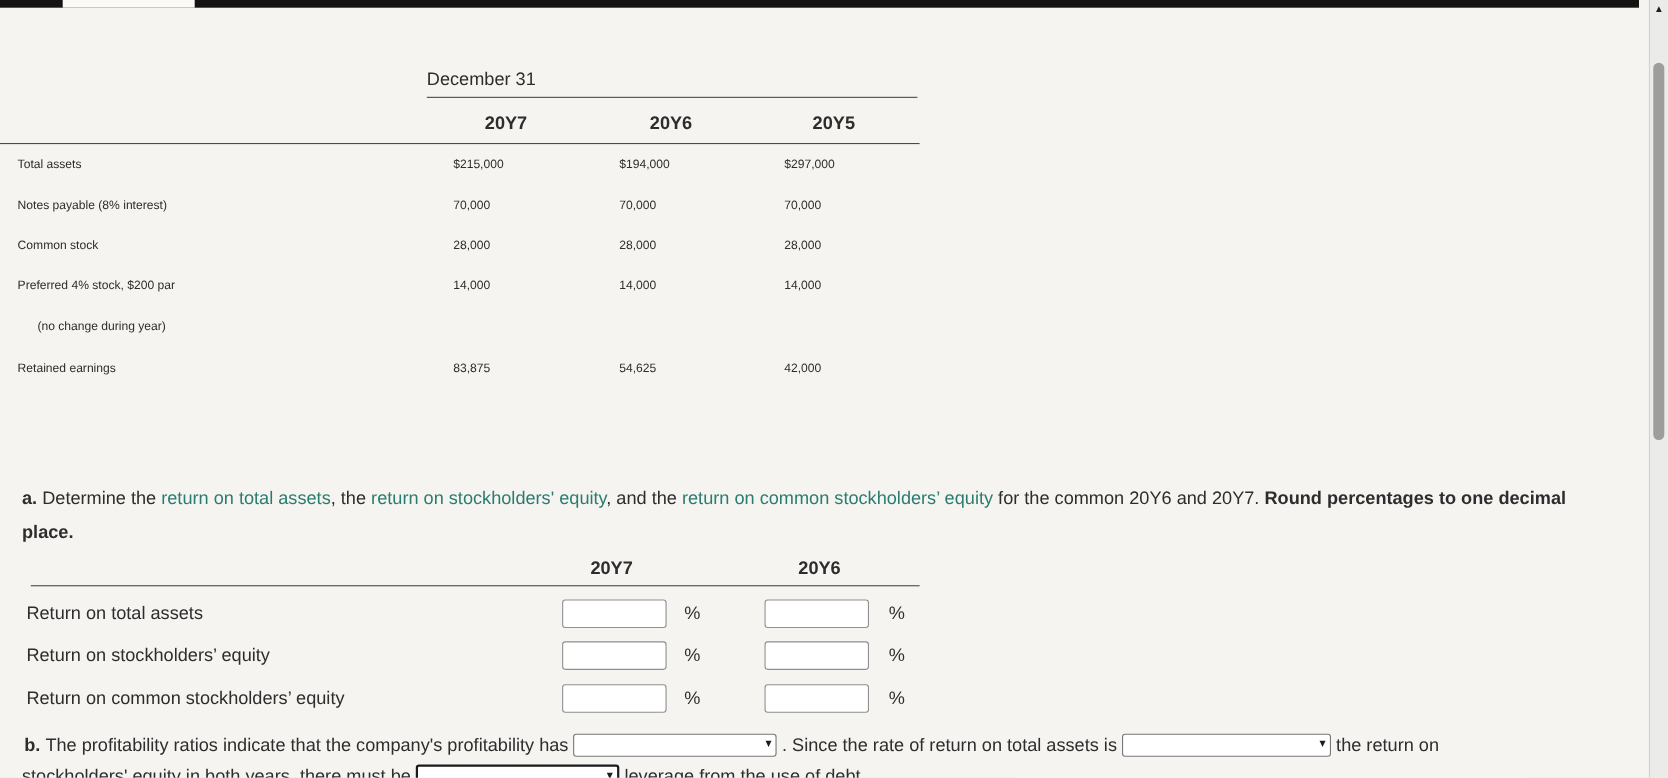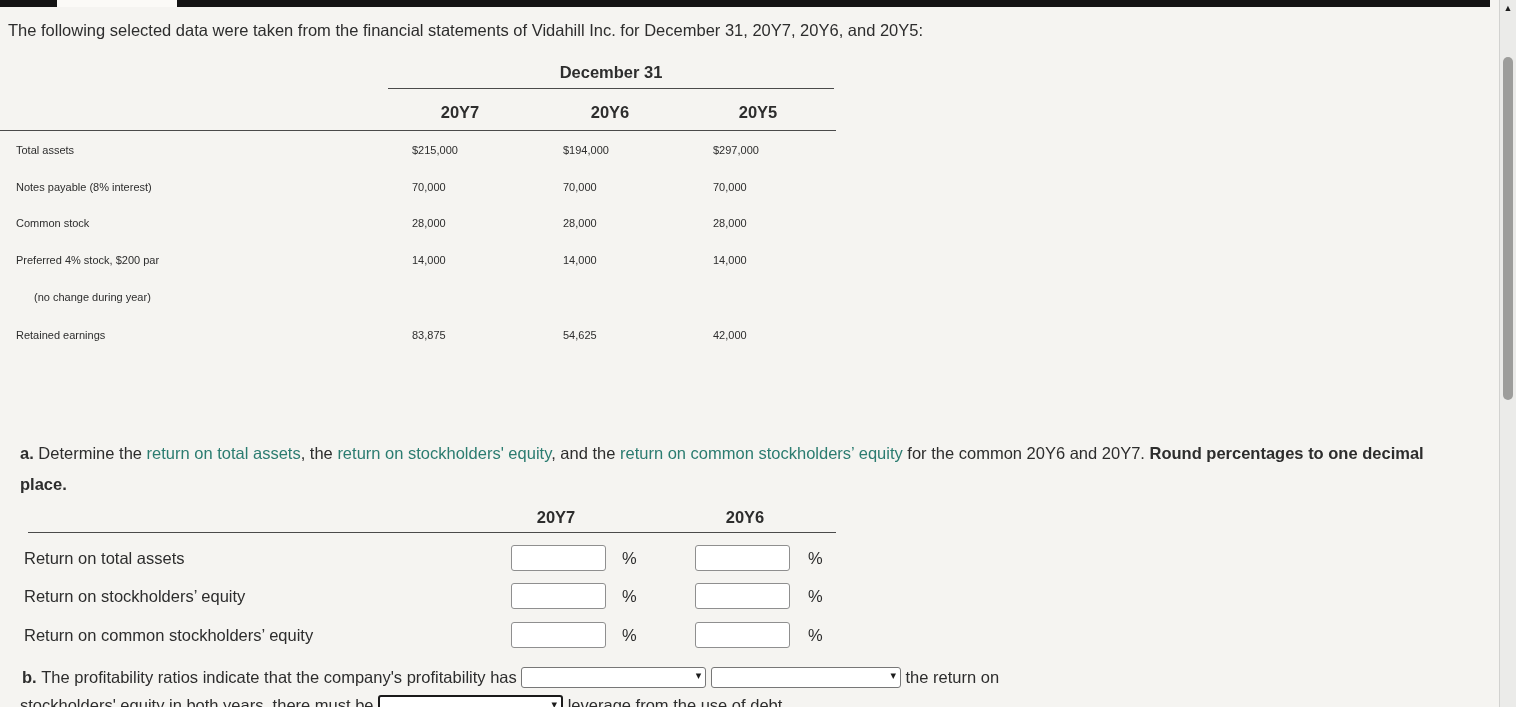--- a/index.html
+++ b/index.html
@@ -14,21 +14,21 @@
   .topbar-gap { position: absolute; top: 0; left: 57px; width: 120px; height: 7px; background: #fbfaf7; }
 
   
   .scrollbar { position: absolute; top: 0; right: 0; width: 17px; height: 707px; background: #ebebe9; border-left: 1px solid #d2d2d0; }
   .scroll-up { position: absolute; top: 0; left: 0; width: 100%; height: 16px; display: flex; align-items: center; justify-content: center; font-size: 9px; color: #1d1d1d; cursor: pointer; }
   .scroll-thumb { position: absolute; top: 57px; left: 3px; width: 10px; height: 343px; background: #9d9d9b; border-radius: 5px; cursor: grab; }
 
   .intro { position: absolute; top: 21px; left: 8px; font-size: 16.5px; margin: 0; }
 
   
-  .t1-title { position: absolute; top: 63px; left: 388px; width: 446px; text-align: center; font-weight: bold; font-size: 16.5px; }
+  .t1-title { position: absolute; top: 63px; left: 388px; width: 446px; text-align: left; font-weight: normal; font-size: 16.5px; }
   .rule { position: absolute; height: 1px; background: #4a4a4a; }
   .rule-title { top: 88px; left: 388px; width: 446px; }
   .rule-head { top: 130px; left: 0; width: 836px; }
   .t1-h { position: absolute; top: 103px; width: 100px; text-align: center; font-weight: bold; font-size: 16.5px; }
   .t1-h1 { left: 410px; } .t1-h2 { left: 560px; } .t1-h3 { left: 708px; }
   .t1-row { position: absolute; left: 0; width: 836px; font-size: 11px; height: 22px; }
   .t1-row .lbl { position: absolute; left: 16px; top: 0; white-space: nowrap; }
   .t1-row .lbl.indent { left: 34px; }
   .t1-row .v { position: absolute; top: 0; width: 100px; text-align: left; }
   .v1 { left: 412px; } .v2 { left: 563px; } .v3 { left: 713px; }
@@ -64,21 +64,20 @@
   .dd3 { border: 2px solid #1a1a1a; }
 </style>
 </head>
 <body>
 
 <div class="screen">
 
   <div class="topbar"></div>
   <div class="topbar-gap"></div>
 
-  <p class="intro">The following selected data were taken from the financial statements of Vidahill Inc. for December 31, 20Y7, 20Y6, and 20Y5:</p>
 
   <div>
     <div class="t1-title">December 31</div>
     <div class="rule rule-title"></div>
     <div class="t1-h t1-h1">20Y7</div>
     <div class="t1-h t1-h2">20Y6</div>
     <div class="t1-h t1-h3">20Y5</div>
     <div class="rule rule-head"></div>
 
     <div class="t1-row r1">
@@ -142,20 +141,21 @@
       <span class="a-lbl">Return on common stockholders’ equity</span>
       <input class="a-input in1" type="text" value="" style="">
       <span class="pct pct1">%</span>
       <input class="a-input in2" type="text" value="" style="">
       <span class="pct pct2">%</span>
     </div>
   </div>
 
   <p class="partb"><span class="plabel">b.</span>&nbsp;<span>The profitability ratios indicate that the company's profitability has</span>
     <span class="dropdown dd1"><span class="dd-val"></span><span class="arr">▾</span></span>
+    <span>. Since the rate of return on total assets is</span>
     <span class="dropdown dd2"><span class="dd-val"></span><span class="arr">▾</span></span>
     <span>the return on</span></p>
 
   <p class="partb2"><span>stockholders' equity in both years, there must be</span>
     <span class="dropdown dd3"><span class="dd-val"></span><span class="arr">▾</span></span>
     <span>leverage from the use of debt.</span></p>
 
   <div class="scrollbar">
     <div class="scroll-up">
         <span>▲</span>

